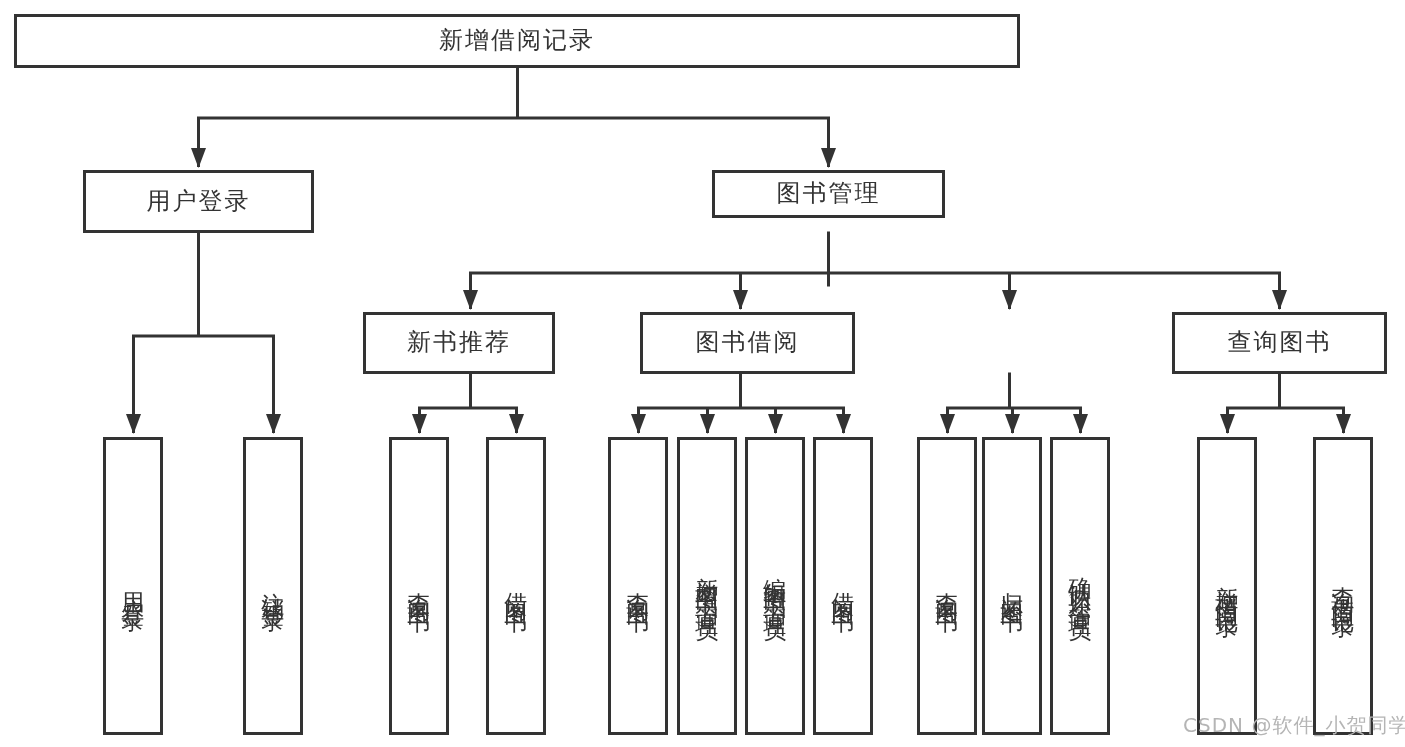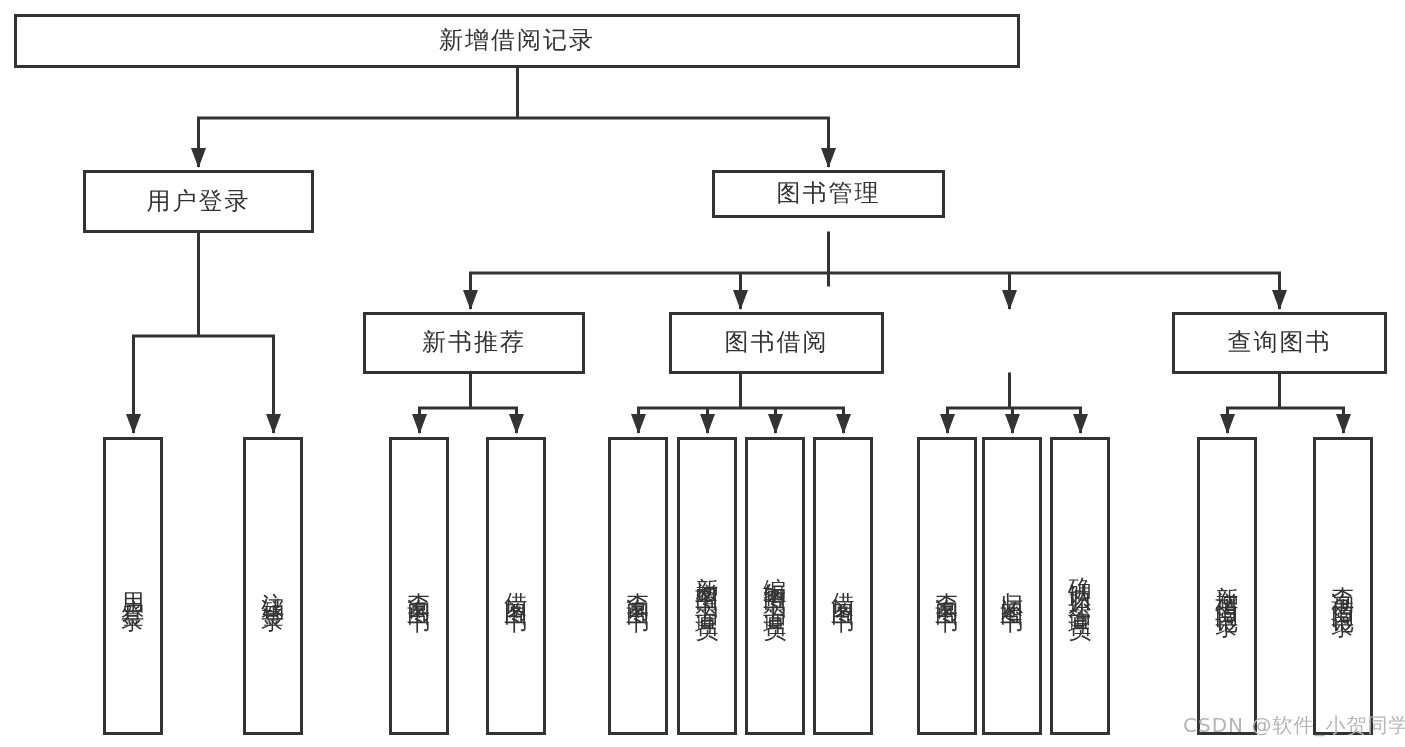--- a/index.html
+++ b/index.html
@@ -82,22 +82,22 @@
       <line x1="1227.5" y1="408" x2="1227.5" y2="433" marker-end="url(#ah)"></line>
       <line x1="1343.5" y1="408" x2="1343.5" y2="433" marker-end="url(#ah)"></line>
     </g>
   </svg>
 
   <div class="box hbox" style="left:14px;top:14px;width:1006px;height:54px">新增借阅记录</div>
 
   <div class="box hbox" style="left:83px;top:170px;width:231px;height:63px">用户登录</div>
   <div class="box hbox" style="left:712px;top:170px;width:233px;height:48px">图书管理</div>
 
-  <div class="box hbox" style="left:363px;top:312px;width:222px;height:62px">新书推荐</div>
-  <div class="box hbox" style="left:669px;top:312px;width:215px;height:62px">图书借阅</div>
+  <div class="box hbox" style="left:363px;top:312px;width:192px;height:62px">新书推荐</div>
+  <div class="box hbox" style="left:640px;top:312px;width:215px;height:62px">图书借阅</div>
   <div class="box hbox" style="left:1172px;top:312px;width:215px;height:62px">查询图书</div>
 
   <div class="box vbox" style="left:103px">用户登录</div>
   <div class="box vbox" style="left:243px">注销登录</div>
 
   <div class="box vbox" style="left:389px">查询图书</div>
   <div class="box vbox" style="left:486px">借阅图书</div>
 
   <div class="box vbox" style="left:608px">查询图书</div>
   <div class="box vbox" style="left:677px">新增图书（管理员）</div>

